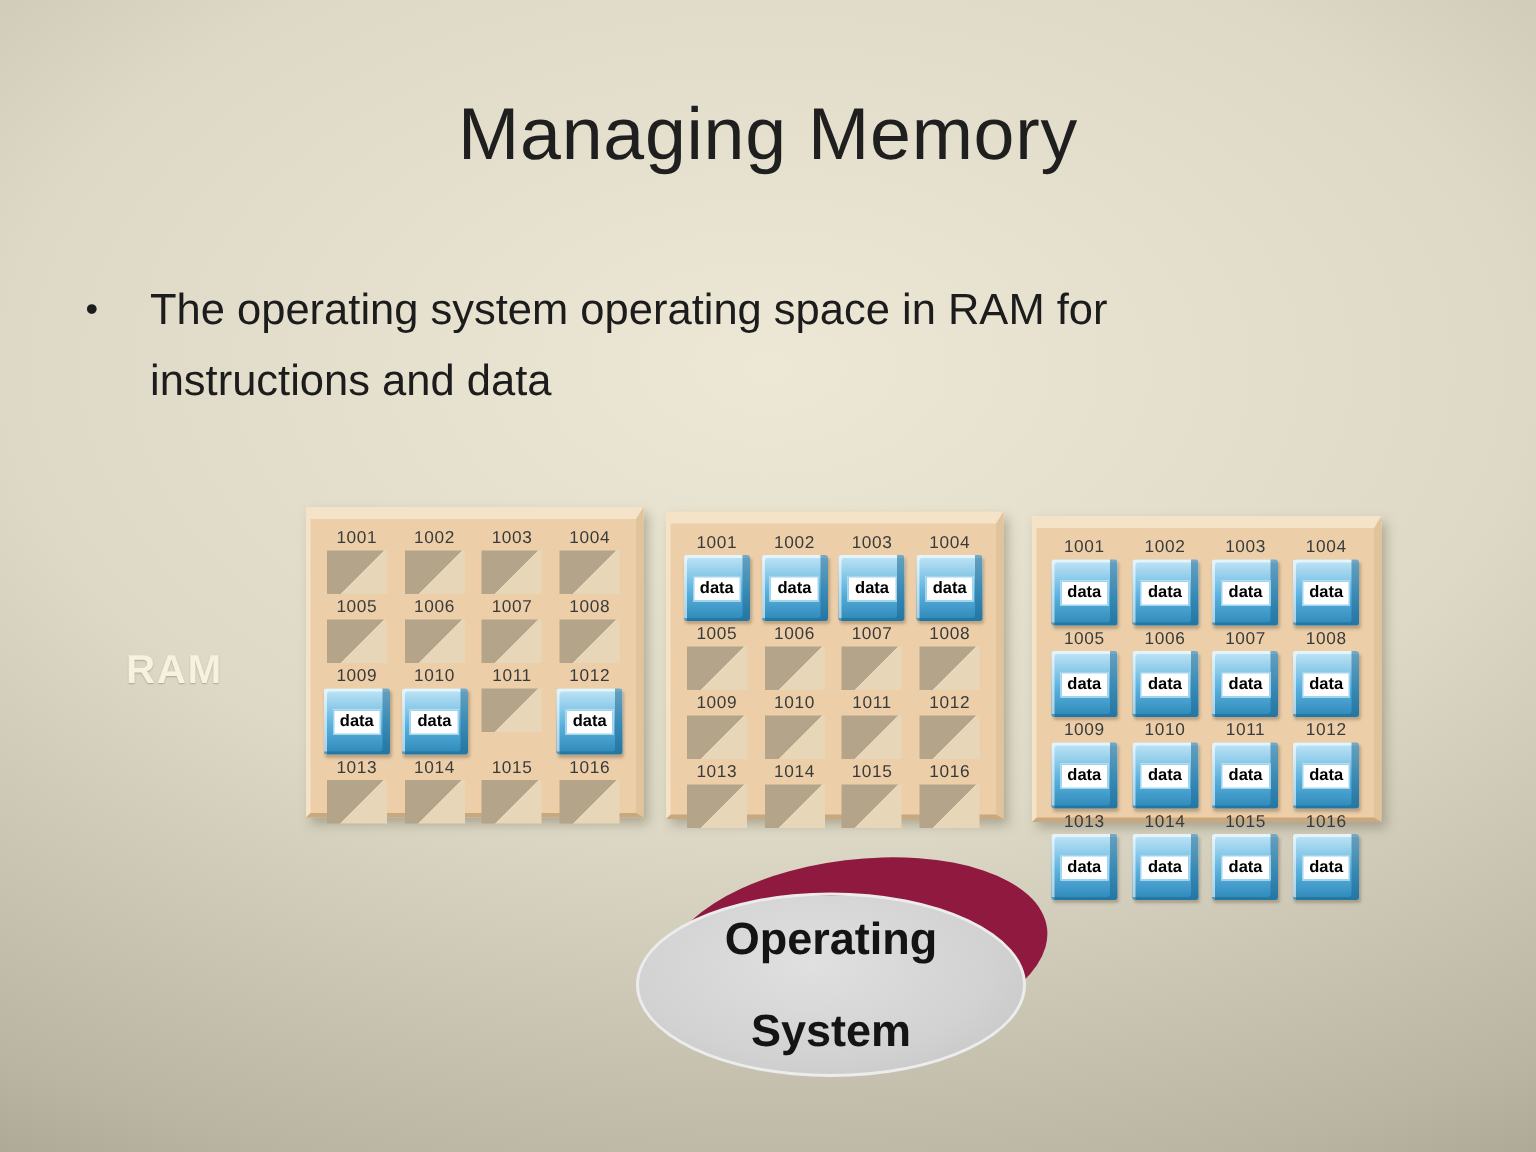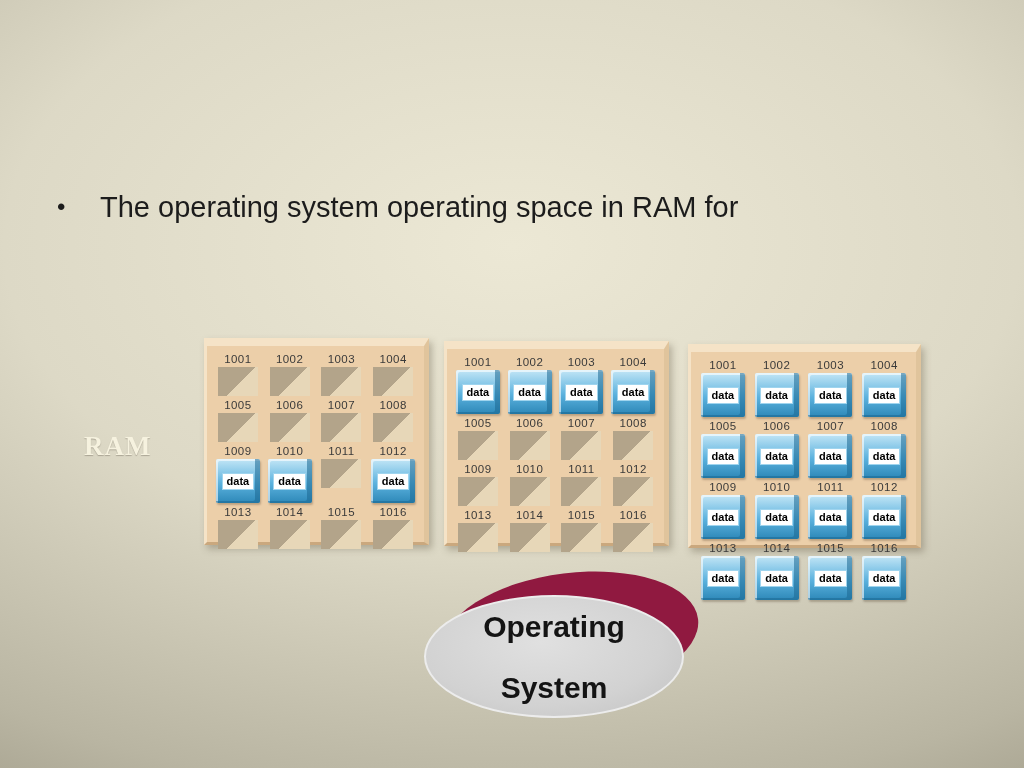--- a/index.html
+++ b/index.html
@@ -11,21 +11,21 @@
   }
   .title{
     position:absolute;top:62px;left:0;width:100%;text-align:center;
     font-size:49px;font-weight:400;color:var(--title-text,#1f1f1f);letter-spacing:.5px;
   }
   .bullet{position:absolute;left:57px;top:184px;display:flex;}
   .bullet-marker{font-size:24px;line-height:46px;color:#1c1c1c;width:43px;}
   .bullet-lines{font-size:29px;line-height:47px;color:#1c1c1c;}
   .ram-label{
     position:absolute;left:84px;top:431px;font-size:27px;font-weight:bold;
-    color:var(--ram-text,#f6f2df);letter-spacing:1px;text-shadow:0 1px 1px rgba(110,105,90,.45);font-family:Liberation Serif, serif;
+    color:var(--ram-text,#f6f2df);letter-spacing:1px;text-shadow:0 1px 1px rgba(110,105,90,.45);
   }
   .memory-grid{
     position:absolute;box-sizing:border-box;background:var(--panel,#eccfa9);
     border-top:8px solid var(--panel-bevel,#f5e3c7);
     border-left:3px solid var(--panel-bevel,#f5e3c7);
     border-right:5px solid #e0c49c;
     border-bottom:3px solid var(--panel-edge,#caa87e);
     box-shadow:3px 4px 7px rgba(90,80,60,.35);
     padding:6px 8px;display:grid;grid-template-columns:repeat(4,1fr);
     column-gap:6px;row-gap:2px;align-content:start;
@@ -67,25 +67,27 @@
     border:2px solid #ececec;border-radius:50%;
     display:flex;flex-direction:column;align-items:center;justify-content:center;gap:28px;
   }
   .os-line{font-size:30px;font-weight:bold;color:#141414;line-height:33px;text-align:center;}
 </style>
 </head>
 <body>
 
 <div class="slide">
 
+  <div class="title">Managing Memory</div>
 
   <div class="bullet">
     <div class="bullet-marker">•</div>
     <div class="bullet-lines">
       <div>The operating system operating space in RAM for</div>
+      <div>instructions and data</div>
     </div>
   </div>
 
   <div class="ram-label">RAM</div>
 
   <div class="memory-grid grid-1">
       <div class="cell">
         <div class="cell-label">1001</div>
         <div class="recess"></div>
       </div>

